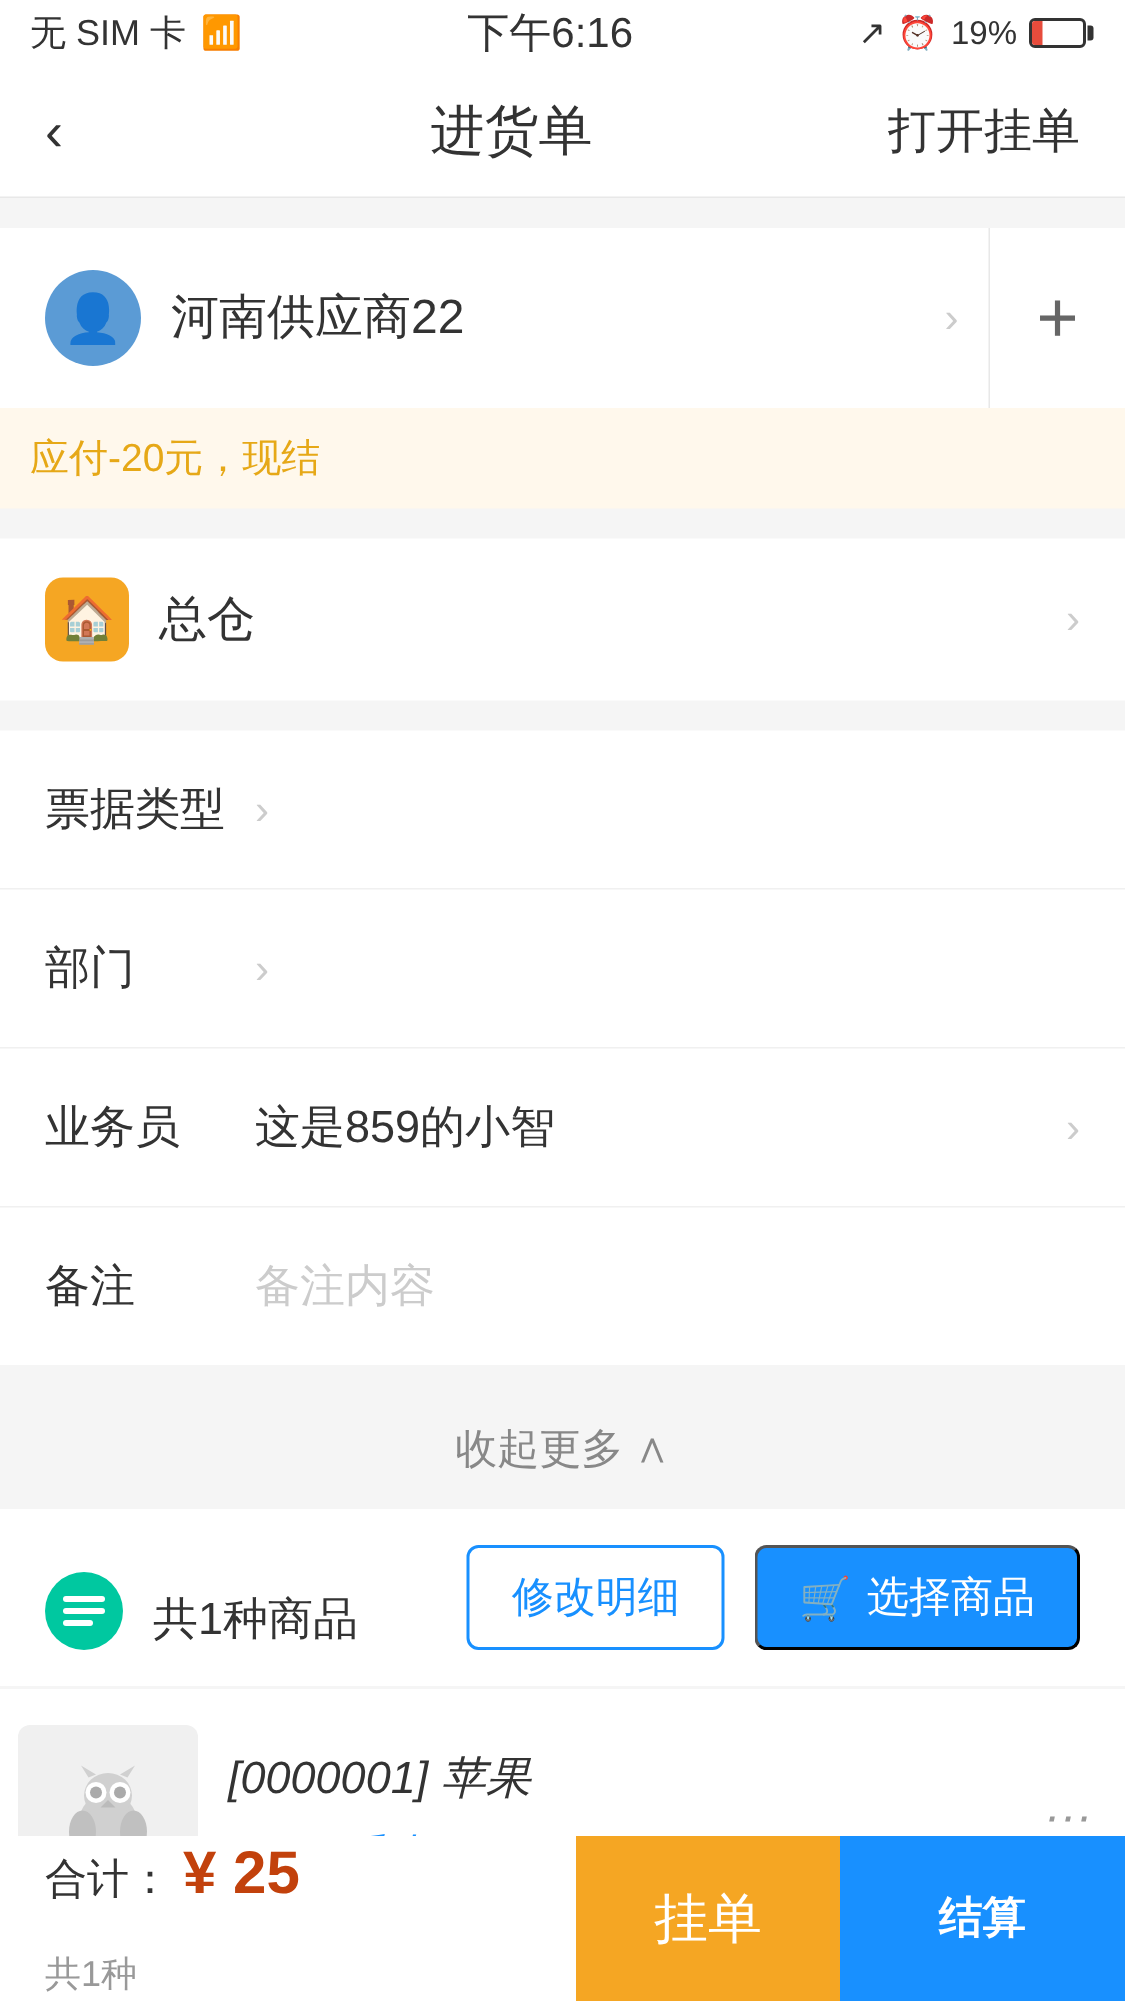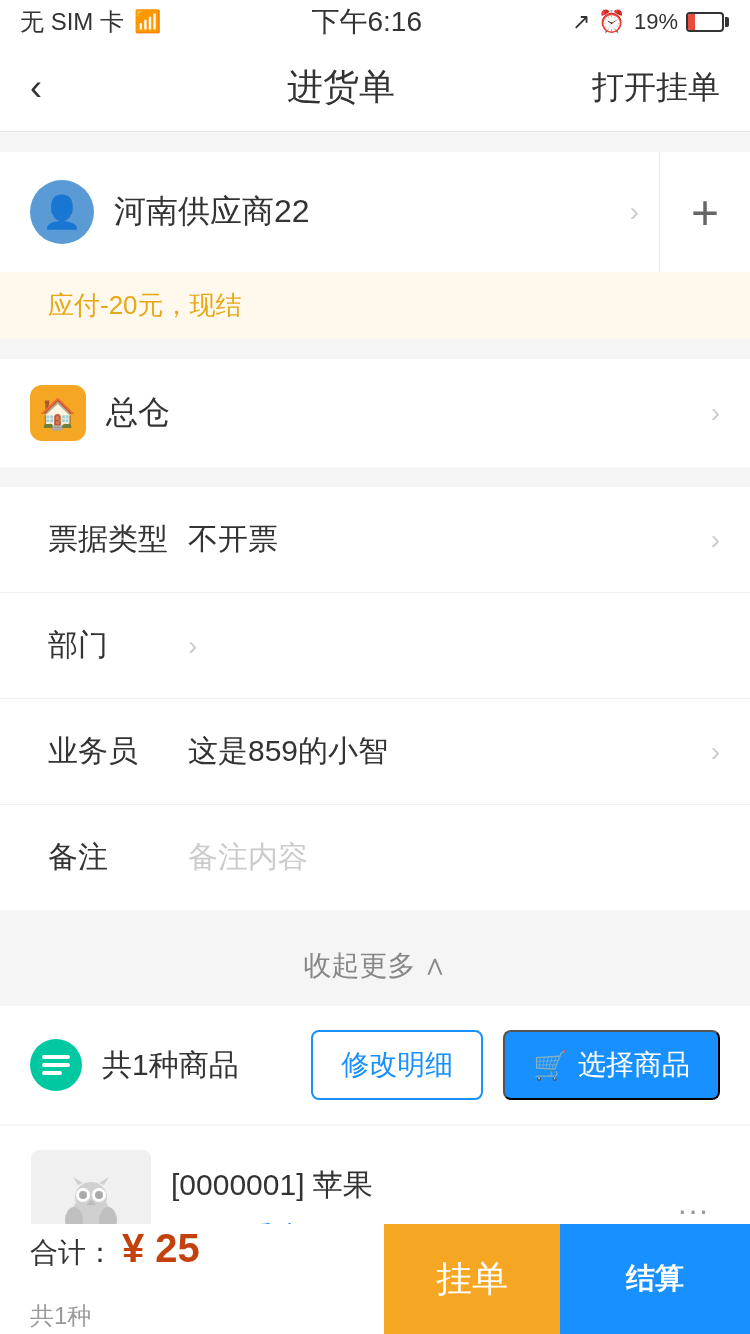--- a/index.html
+++ b/index.html
@@ -105,21 +105,21 @@
     }
     .supplier-add {
       width: 90px;
       display: flex; align-items: center; justify-content: center;
       font-size: 48px; color: #666; cursor: pointer;
     }
 
     
     .notice-bar {
       background: #fff8ec;
-      padding: 16px 48px;
+      padding: 16px 20px;
       font-size: 26px;
       color: #e6a817;
     }
 
     
     .warehouse-section {
       background: #fff;
       display: flex;
       align-items: center;
       padding: 26px 30px;
@@ -142,42 +142,42 @@
       background: #fff; margin-top: 20px;
     }
     .form-row {
       display: flex; align-items: center;
       padding: 32px 30px;
       border-bottom: 1px solid #f0f0f0;
     }
     .form-row:last-child { border-bottom: none; }
     .form-label {
       font-size: 30px; color: #333;
-      width: 140px; flex-shrink: 0; margin-left: 18px;
+      width: 140px; flex-shrink: 0;
     }
     .form-value {
       flex: 1; font-size: 30px; color: #333;
     }
     .form-placeholder {
       flex: 1; font-size: 30px; color: #ccc;
     }
 
     
     .collapse-bar {
       background: #f5f5f5;
       height: 72px;
       display: flex; align-items: center; justify-content: center;
       font-size: 28px; color: #888; cursor: pointer;
       margin-top: 20px;
     }
 
     
     .products-header {
       background: #fff;
-      display: flex; align-items: center;
+      display: flex; align-items: flex-end;
       padding: 24px 30px;
       gap: 20px;
       margin-top: 4px;
     }
     .product-count-icon {
       width: 52px; height: 52px; border-radius: 50%;
       background: #00c8a0;
       display: flex; align-items: center; justify-content: center;
       flex-shrink: 0;
     }
@@ -193,23 +193,24 @@
       background: #1890ff; border-radius: 8px;
       padding: 14px 28px; font-size: 28px;
       color: #fff; cursor: pointer;
       display: flex; align-items: center; gap: 10px;
     }
 
     
     .product-item {
       background: #fff;
       display: flex; align-items: center;
-      padding: 24px 31px;
+      padding: 24px 12px;
       margin-top: 2px;
       gap: 20px;
+      font-style: italic;
     }
     .product-thumb {
       width: 120px; height: 120px;
       background: #f0f0f0; border-radius: 8px;
       display: flex; align-items: center; justify-content: center;
       flex-shrink: 0; overflow: hidden;
     }
     .product-thumb-owl {
       width: 80px; height: 80px;
       display: flex; align-items: center; justify-content: center;
@@ -306,21 +307,20 @@
   <div class="warehouse-icon">
     <span>🏠</span>
   </div>
   <div class="warehouse-name">总仓</div>
   <div class="row-arrow">›</div>
 </div>
 
 <div class="form-section">
   <div class="form-row">
     <div class="form-label">票据类型</div>
-    <div class="form-value">不开票</div>
     <div class="row-arrow">›</div>
   </div>
   <div class="form-row">
     <div class="form-label">部门</div>
     <div class="row-arrow">›</div>
   </div>
   <div class="form-row">
     <div class="form-label">业务员</div>
     <div class="form-value">这是859的小智</div>
     <div class="row-arrow">›</div>

